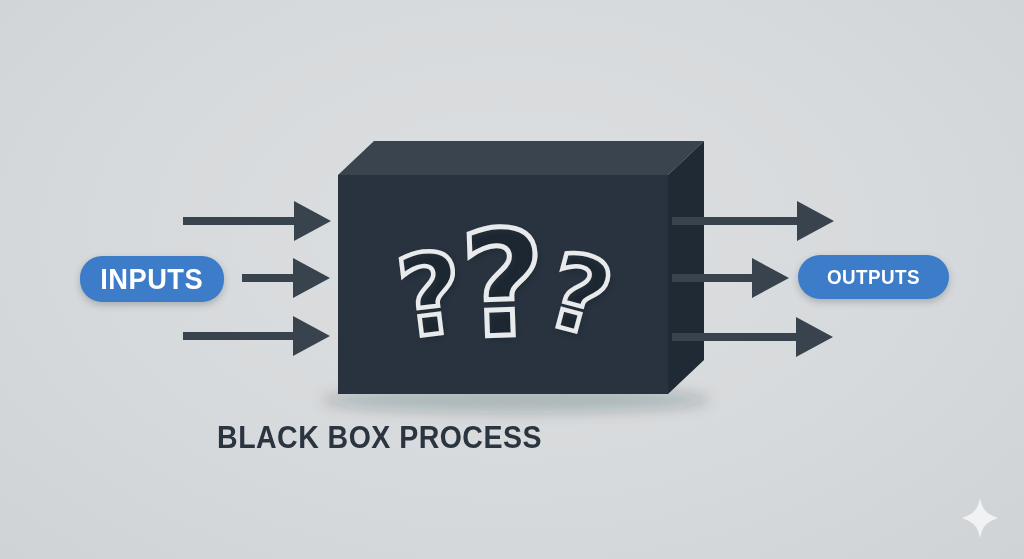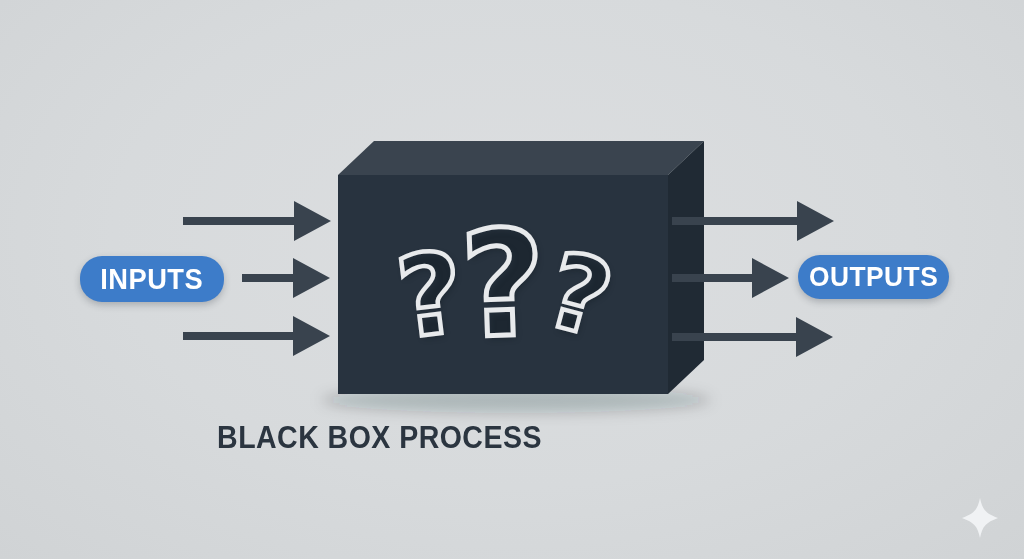--- a/index.html
+++ b/index.html
@@ -24,21 +24,21 @@
     box-shadow: 0 3px 7px rgba(30, 40, 50, 0.25);
     border-radius: 22px;
   }
   .io-label .txt {
     display: inline-block;
     transform: scaleX(0.94);
     letter-spacing: 0.5px;
     white-space: nowrap;
   }
   .inputs  { left: 80px;  top: 256px; width: 144px; height: 46px; font-size: 29px; }
-  .outputs { left: 798px; top: 255px; width: 151px; height: 44px; font-size: 28px; }
+  .outputs { left: 798px; top: 255px; width: 151px; height: 44px; font-size: 20px; }
 
   .qm {
     position: absolute;
     font-family: "DejaVu Sans", sans-serif;
     font-weight: bold;
     line-height: 1;
     color: transparent;
     -webkit-text-stroke: 4.5px #e8eaec;
     text-shadow: 2px 3px 6px rgba(10, 16, 22, 0.35);
   }

